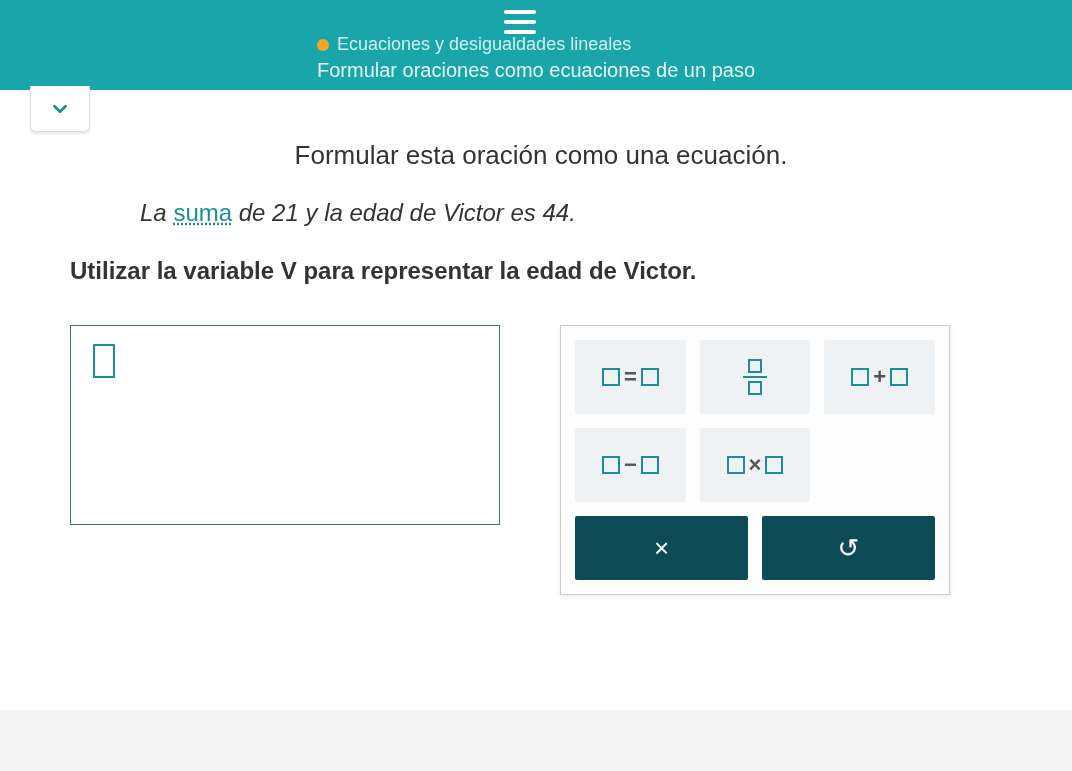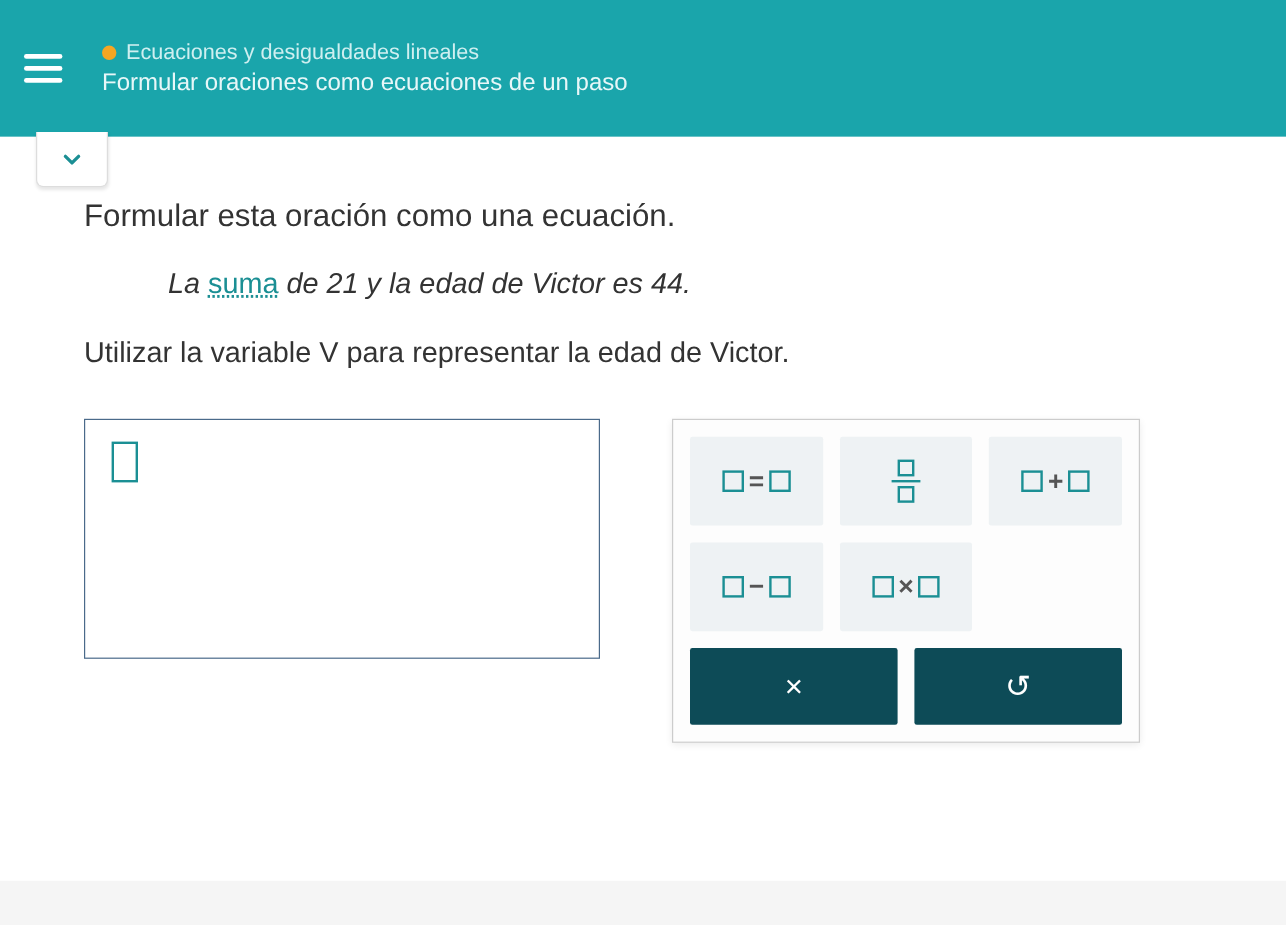--- a/index.html
+++ b/index.html
@@ -9,21 +9,22 @@
     width: 1072px;
     height: 771px;
     overflow: hidden;
   }
   .header {
     background: #1aa5ab;
     color: #fff;
     display: flex;
     align-items: center;
     padding: 10px 20px;
-    height: 114px;
+    height: 90px;
+    flex-direction: column;
   }
   .menu-btn {
     width: 40px;
     height: 40px;
     display: flex;
     flex-direction: column;
     justify-content: center;
     gap: 6px;
     cursor: pointer;
     margin-right: 25px;
@@ -75,36 +76,38 @@
     align-items: center;
     justify-content: center;
     cursor: pointer;
     box-shadow: 0 2px 3px rgba(0,0,0,0.1);
   }
   .toggle-tab svg { width: 22px; height: 22px; }
   .q-line1 {
     font-size: 26px;
     color: #333;
     margin-bottom: 28px;
+    text-align: center;
   }
   .q-line2 {
     font-size: 24px;
     color: #333;
     font-style: italic;
     margin: 0 0 30px 70px;
   }
   .q-line2 .term {
     color: #1b8f94;
     text-decoration: underline dotted;
     font-style: normal;
   }
   .q-line3 {
     font-size: 24px;
     color: #333;
     margin-bottom: 40px;
+    font-weight: bold;
   }
   .work-row {
     display: flex;
     align-items: flex-start;
     gap: 60px;
   }
   .answer-box {
     width: 430px;
     height: 200px;
     border: 1px solid #4a6a8a;

